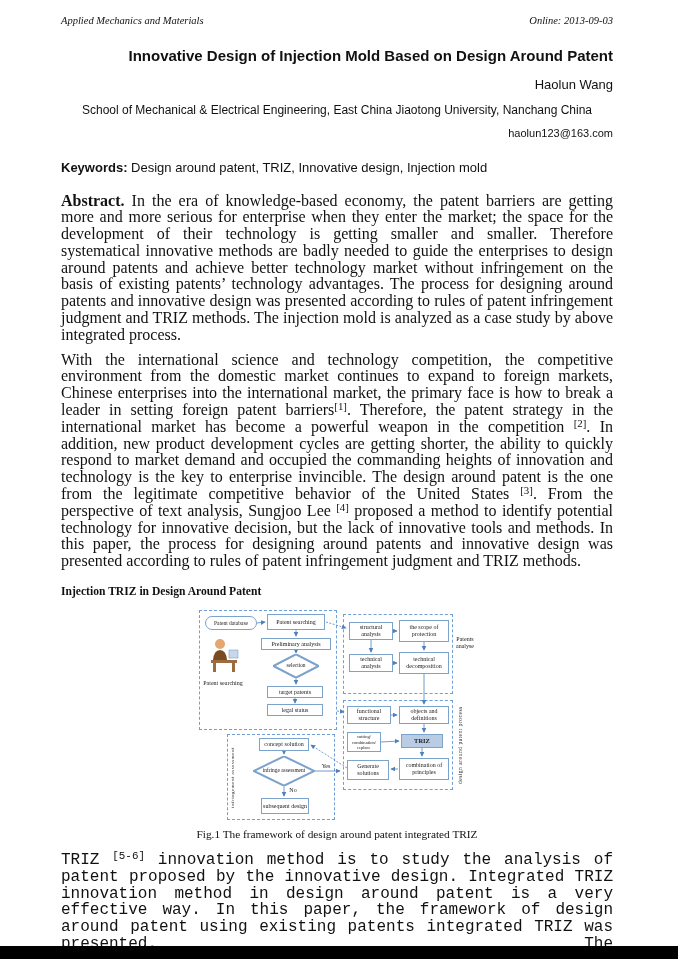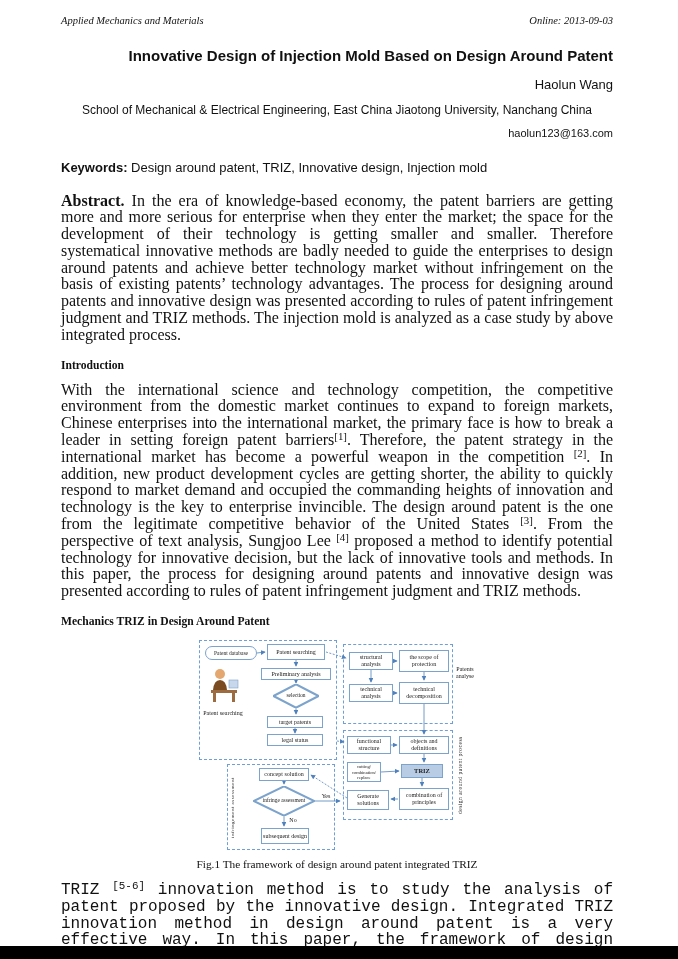--- a/index.html
+++ b/index.html
@@ -79,24 +79,23 @@
     <div class="keywords">
       <span class="bold">Keywords:</span>
       <span>Design around patent, TRIZ, Innovative design, Injection mold</span>
     </div>
 
     <p class="body-par abstract-par">
       <span class="bold">Abstract.</span>
       <span>In the era of knowledge-based economy, the patent barriers are getting more and more serious for enterprise when they enter the market; the space for the development of their technology is getting smaller and smaller. Therefore systematical innovative methods are badly needed to guide the enterprises to design around patents and achieve better technology market without infringement on the basis of existing patents’ technology advantages. The process for designing around patents and innovative design was presented according to rules of patent infringement judgment and TRIZ methods. The injection mold is analyzed as a case study by above integrated process.</span>
     </p>
 
-    <h3 class="section-heading">Introduction</h3>
     <p class="body-par intro-par"><span>With the international science and technology competition, the competitive environment from the domestic market continues to expand to foreign markets, Chinese enterprises into the international market, the primary face is how to break a leader in setting foreign patent barriers</span><sup>[1]</sup><span>. Therefore, the patent strategy in the international market has become a powerful weapon in the competition </span><sup>[2]</sup><span>. In addition, new product development cycles are getting shorter, the ability to quickly respond to market demand and occupied the commanding heights of innovation and technology is the key to enterprise invincible. The design around patent is the one from the legitimate competitive behavior of the United States </span><sup>[3]</sup><span>. From the perspective of text analysis, Sungjoo Lee </span><sup>[4]</sup><span> proposed a method to identify potential technology for innovative decision, but the lack of innovative tools and methods. In this paper, the process for designing around patents and innovative design was presented according to rules of patent infringement judgment and TRIZ methods.</span></p>
 
-    <h3 class="section-heading">Mechanics TRIZ in Design Around Patent</h3>
+    <h3 class="section-heading">Injection TRIZ in Design Around Patent</h3>
 
     <div class="figure-wrap">
 
       <div class="fig-dashed" style="left:2px; top:2px; width:138px; height:120px;"></div>
       <div class="fig-dashed" style="left:146px; top:6px; width:110px; height:80px;"></div>
       <div class="fig-dashed" style="left:146px; top:92px; width:110px; height:90px;"></div>
       <div class="fig-dashed" style="left:30px; top:126px; width:108px; height:86px;"></div>
 
       <svg class="fig-arrows" viewBox="0 0 280 215">
         <defs>

